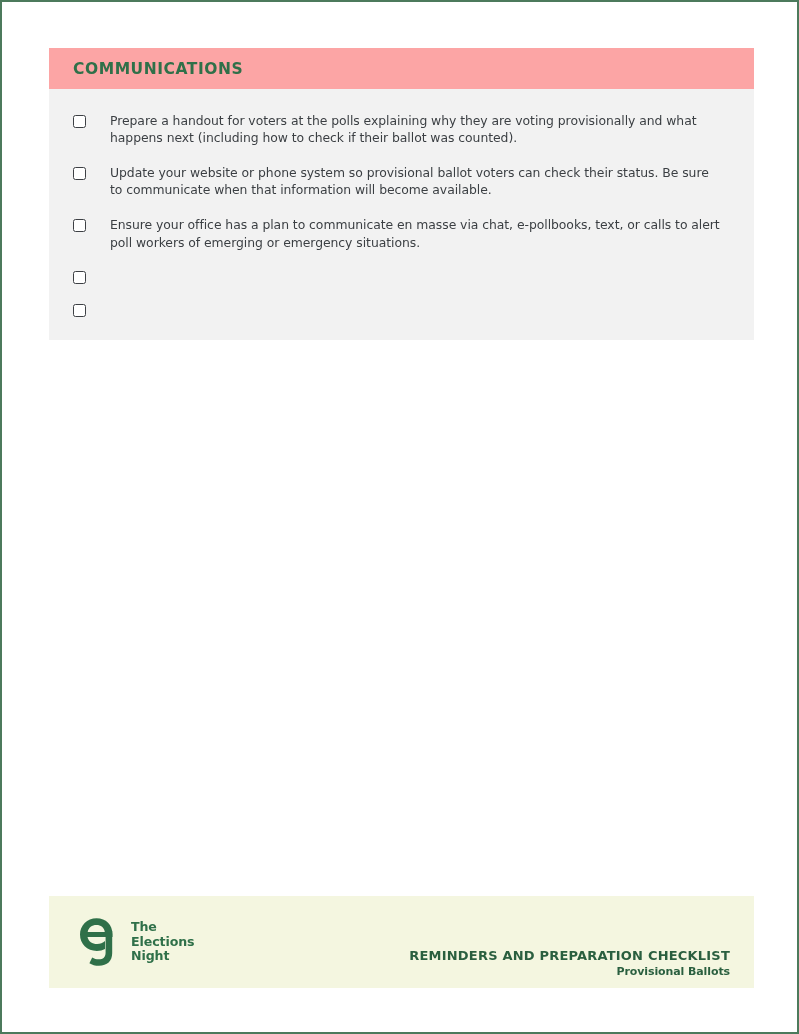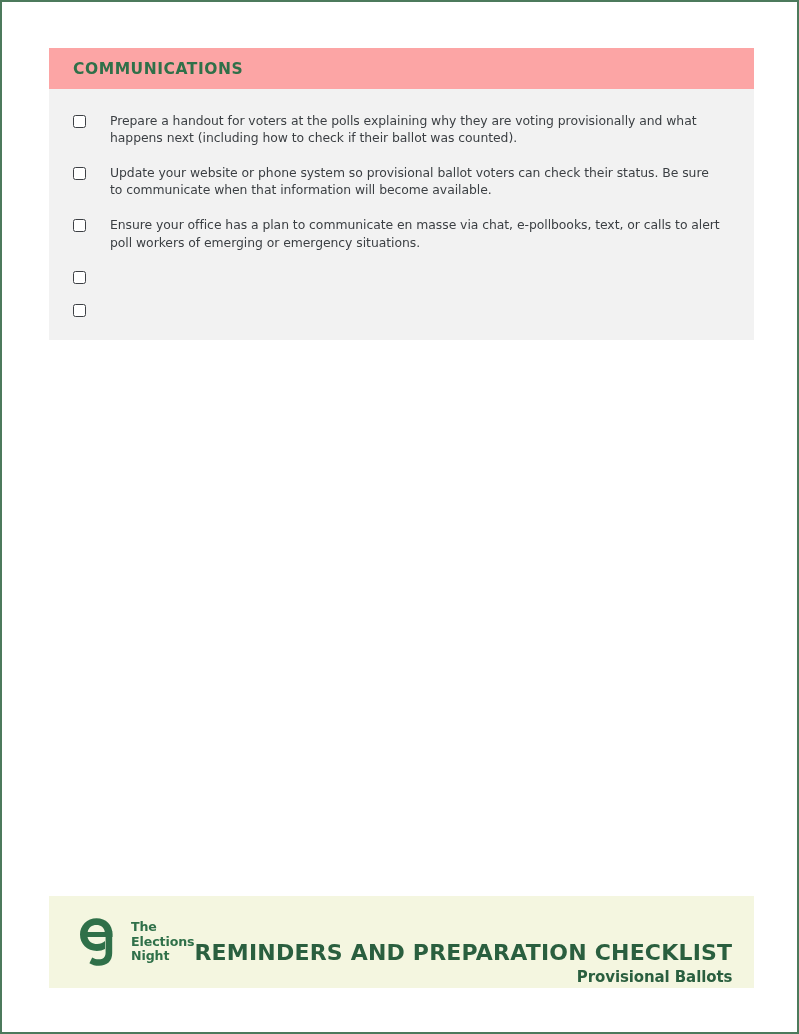--- a/index.html
+++ b/index.html
@@ -119,30 +119,30 @@
   }
 
   .footer-spacer { flex: 1 1 auto; }
 
   .doc-title {
     text-align: right;
     flex: 0 0 auto;
   }
   .doc-title-main {
     font-family: "DejaVu Sans", "Liberation Sans", sans-serif;
-    font-size: 22px;
+    font-size: 13px;
     font-weight: 700;
     letter-spacing: 0.2px;
     color: #2a5f3f;
     line-height: 1.3;
     margin-top: 44px;
   }
   .doc-title-sub {
     font-family: "DejaVu Sans", "Liberation Sans", sans-serif;
-    font-size: 15px;
+    font-size: 11px;
     font-weight: 700;
     letter-spacing: -0.1px;
     color: #2a5f3f;
     line-height: 1.45;
   }
 </style>
 </head>
 <body>
 
 <div class="page">

